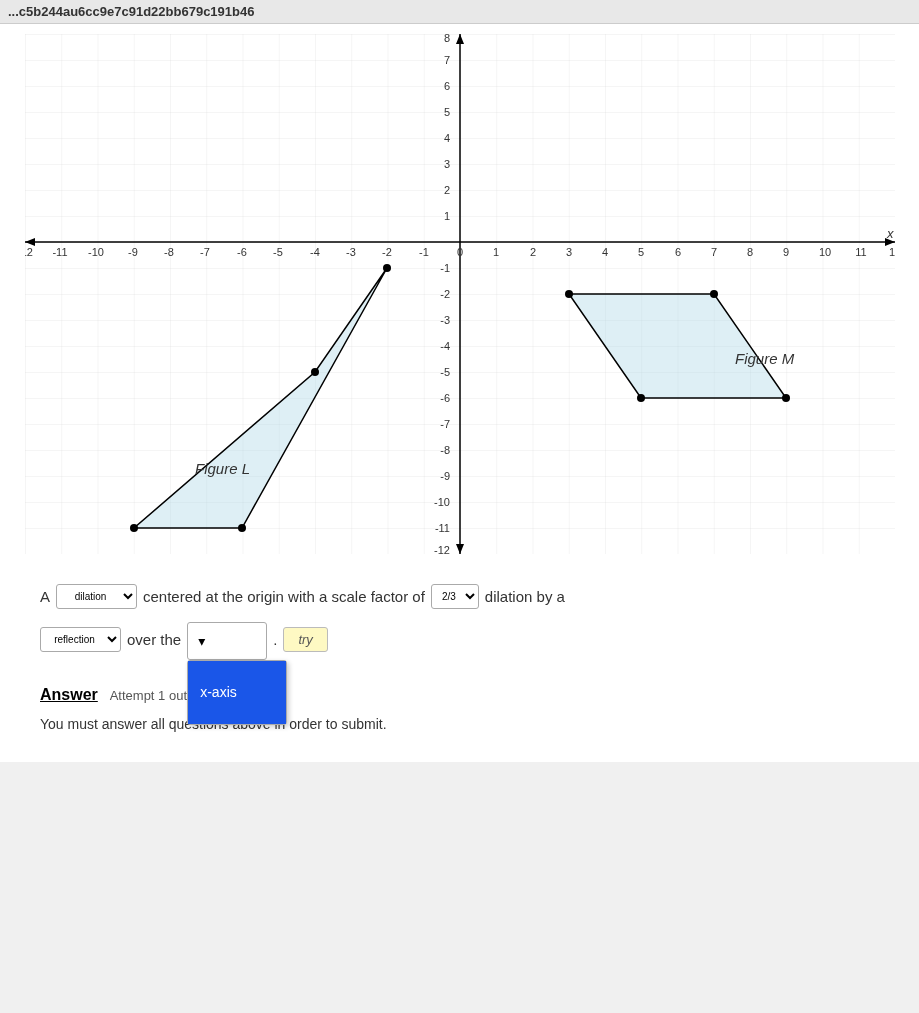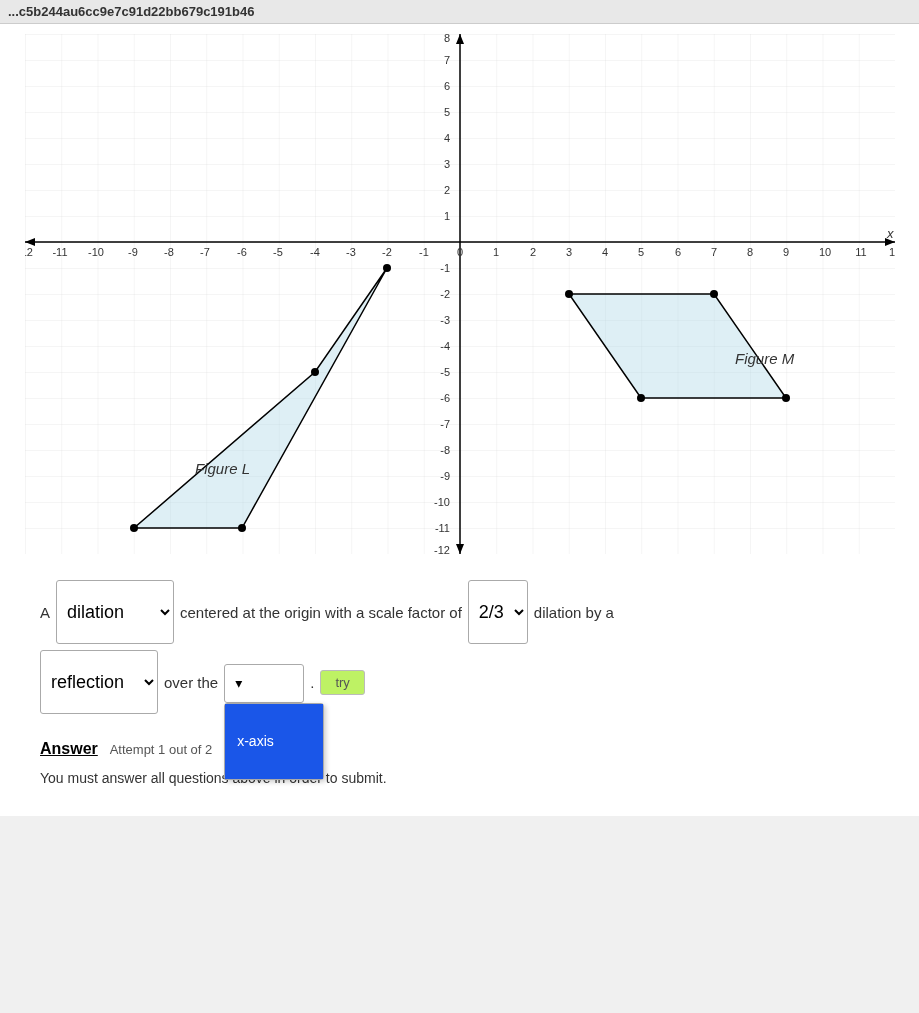--- a/index.html
+++ b/index.html
@@ -37,44 +37,45 @@
       line-height: 2.2;
     }
     .row1, .row2 {
       display: flex;
       align-items: center;
       gap: 6px;
       margin-bottom: 6px;
       flex-wrap: wrap;
     }
     select {
-      font-size: 18px;
-      padding: 20px 6px;
+      font-size: 10px;
+      padding: 5px 6px;
       border: 1px solid #aaa;
       border-radius: 3px;
       background: white;
       cursor: pointer;
+      text-align: center;
     }
     .dropdown-open {
       position: relative;
       display: inline-block;
     }
     .dropdown-menu {
       position: absolute;
       top: 100%;
       left: 0;
       background: white;
       border: 1px solid #aaa;
       border-radius: 3px;
       z-index: 10;
       min-width: 100px;
       box-shadow: 2px 2px 5px rgba(0,0,0,0.2);
     }
     .dropdown-item {
-      padding: 22px 12px;
+      padding: 16px 12px;
       font-size: 14px;
       cursor: pointer;
     }
     .dropdown-item.selected {
       background: #1a56e8;
       color: white;
     }
     .dropdown-trigger {
       font-size: 14px;
       padding: 3px 6px;
@@ -82,26 +83,27 @@
       border-radius: 3px;
       background: white;
       cursor: pointer;
       display: inline-flex;
       align-items: center;
       gap: 4px;
       min-width: 80px;
     }
     .try-btn {
       border: 1px solid #bbb;
-      background: #bef264;
+      background: #fef9c3;
       padding: 4px 14px;
       border-radius: 3px;
       font-size: 13px;
       cursor: pointer;
       color: #555;
+      font-style: italic;
     }
     .answer-section {
       padding: 10px 20px;
       font-size: 14px;
     }
     .answer-label {
       font-weight: bold;
       font-size: 16px;
       text-decoration: underline;
     }

